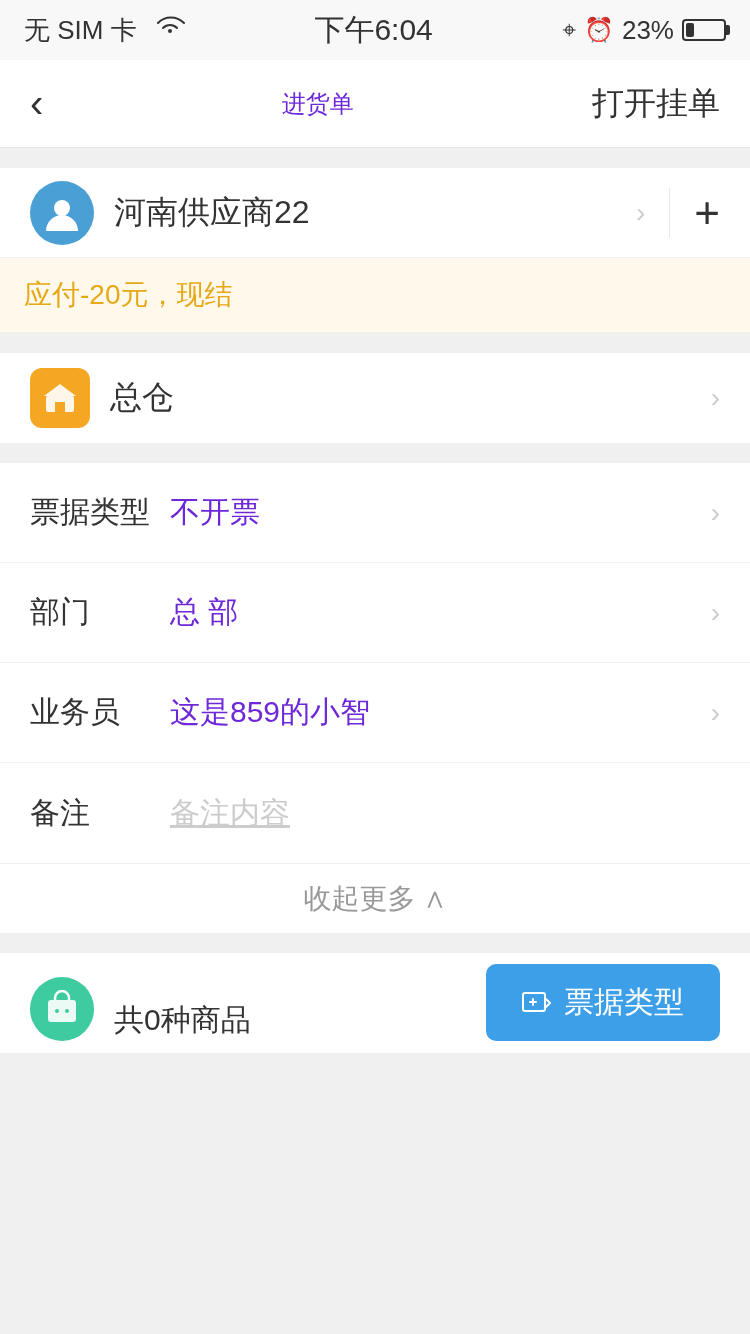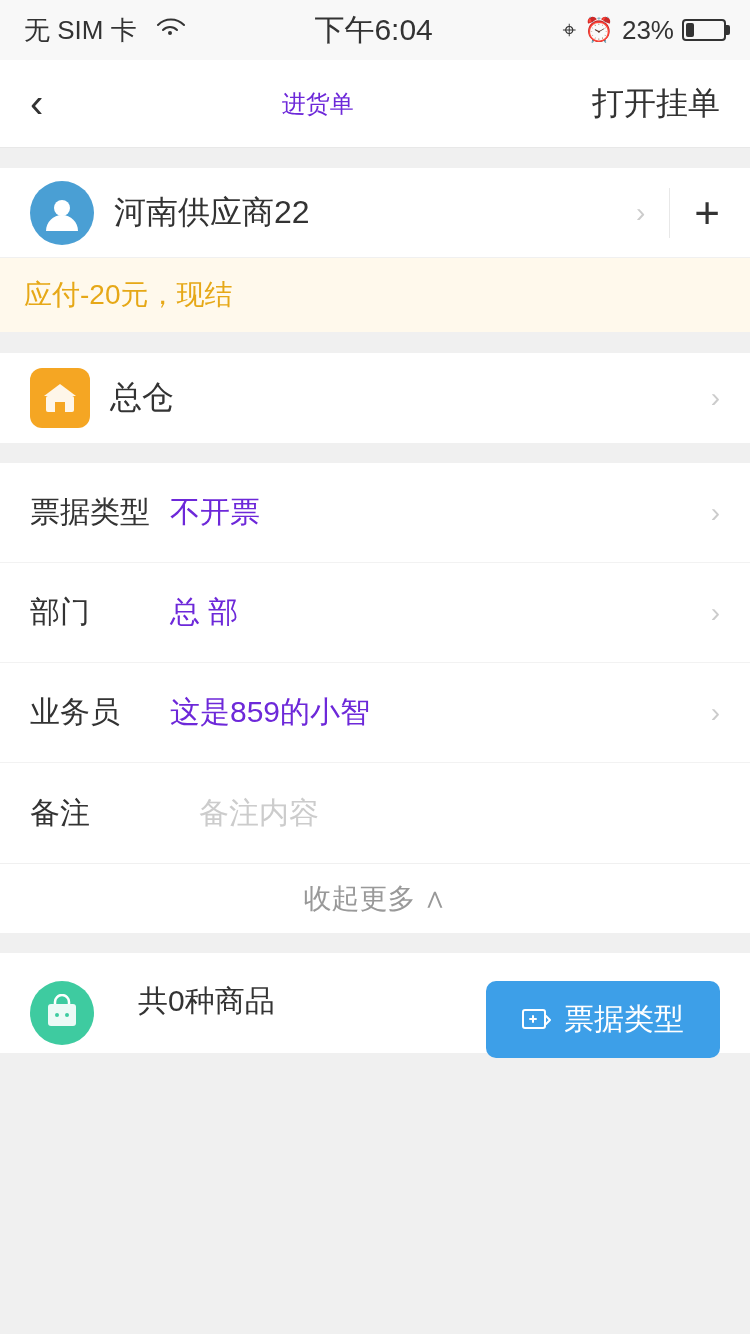--- a/index.html
+++ b/index.html
@@ -18,21 +18,21 @@
       width: 100%;
       height: 60px;
       background: #f8f8f8;
       display: flex;
       align-items: center;
       justify-content: space-between;
       padding: 0 24px;
       font-size: 26px;
       color: #333;
     }
-    .status-left { display: flex; align-items: center; gap: 18px; }
+    .status-left { display: flex; gap: 18px; }
     .status-center { font-size: 30px; font-weight: 500; }
     .status-right { display: flex; align-items: center; gap: 8px; font-size: 26px; }
     .battery-icon {
       width: 44px; height: 22px;
       border: 2px solid #333;
       border-radius: 4px;
       position: relative;
       display: inline-flex;
       align-items: center;
       padding: 2px;
@@ -140,34 +140,34 @@
 
     
     .form-section { background: #fff; }
     .form-row {
       display: flex;
       align-items: center;
       padding: 16px 30px;
       height: 100px;
       border-bottom: 1px solid #f2f2f2;
     }
-    .form-row:last-child { border-bottom: none; gap: 29px; }
+    .form-row:last-child { border-bottom: none; }
     .form-label {
       font-size: 30px;
       color: #333;
       width: 130px;
       flex-shrink: 0;
     }
     .form-value {
       flex: 1;
       font-size: 30px;
       color: #6d28d9;
       padding-left: 10px;
     }
-    .form-value.placeholder { color: #ccc; }
+    .form-value.placeholder { color: #ccc; text-decoration: underline; }
     .form-arrow { color: #ccc; font-size: 28px; }
 
     
     .collapse-row {
       background: #fff;
       display: flex;
       align-items: center;
       justify-content: center;
       height: 70px;
       color: #999;
@@ -175,24 +175,23 @@
       border-top: 1px solid #f0f0f0;
       cursor: pointer;
     }
 
     .section-gap3 { height: 20px; background: #f0f0f0; }
 
     
     .bottom-bar {
       background: #fff;
       display: flex;
-      align-items: flex-start;
-      padding: 28px 30px;
+      align-items: flex-end;
+      padding: 12px 30px;
       height: 100px;
-      gap: 24px;
     }
     .product-icon {
       width: 64px;
       height: 64px;
       border-radius: 50%;
       background: #3ecba0;
       display: flex;
       align-items: center;
       justify-content: center;
       margin-right: 20px;

